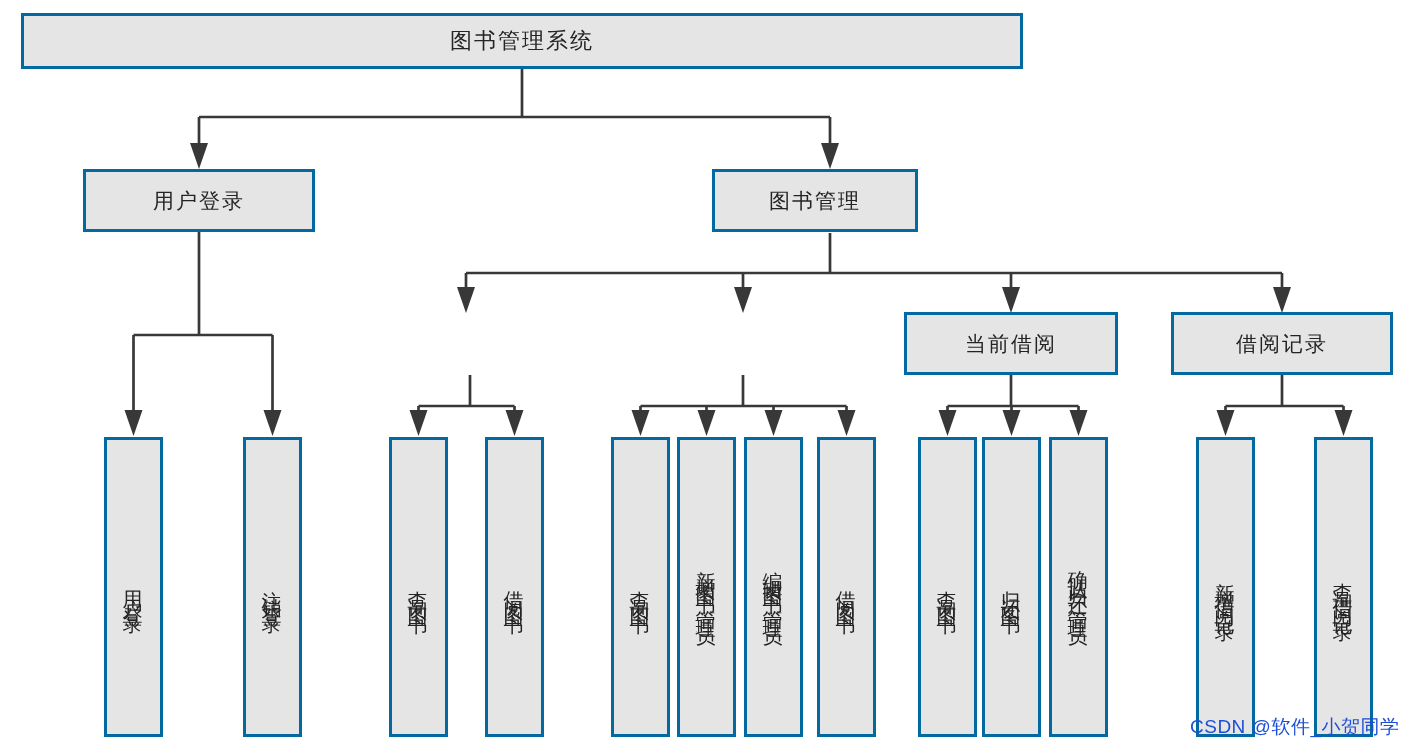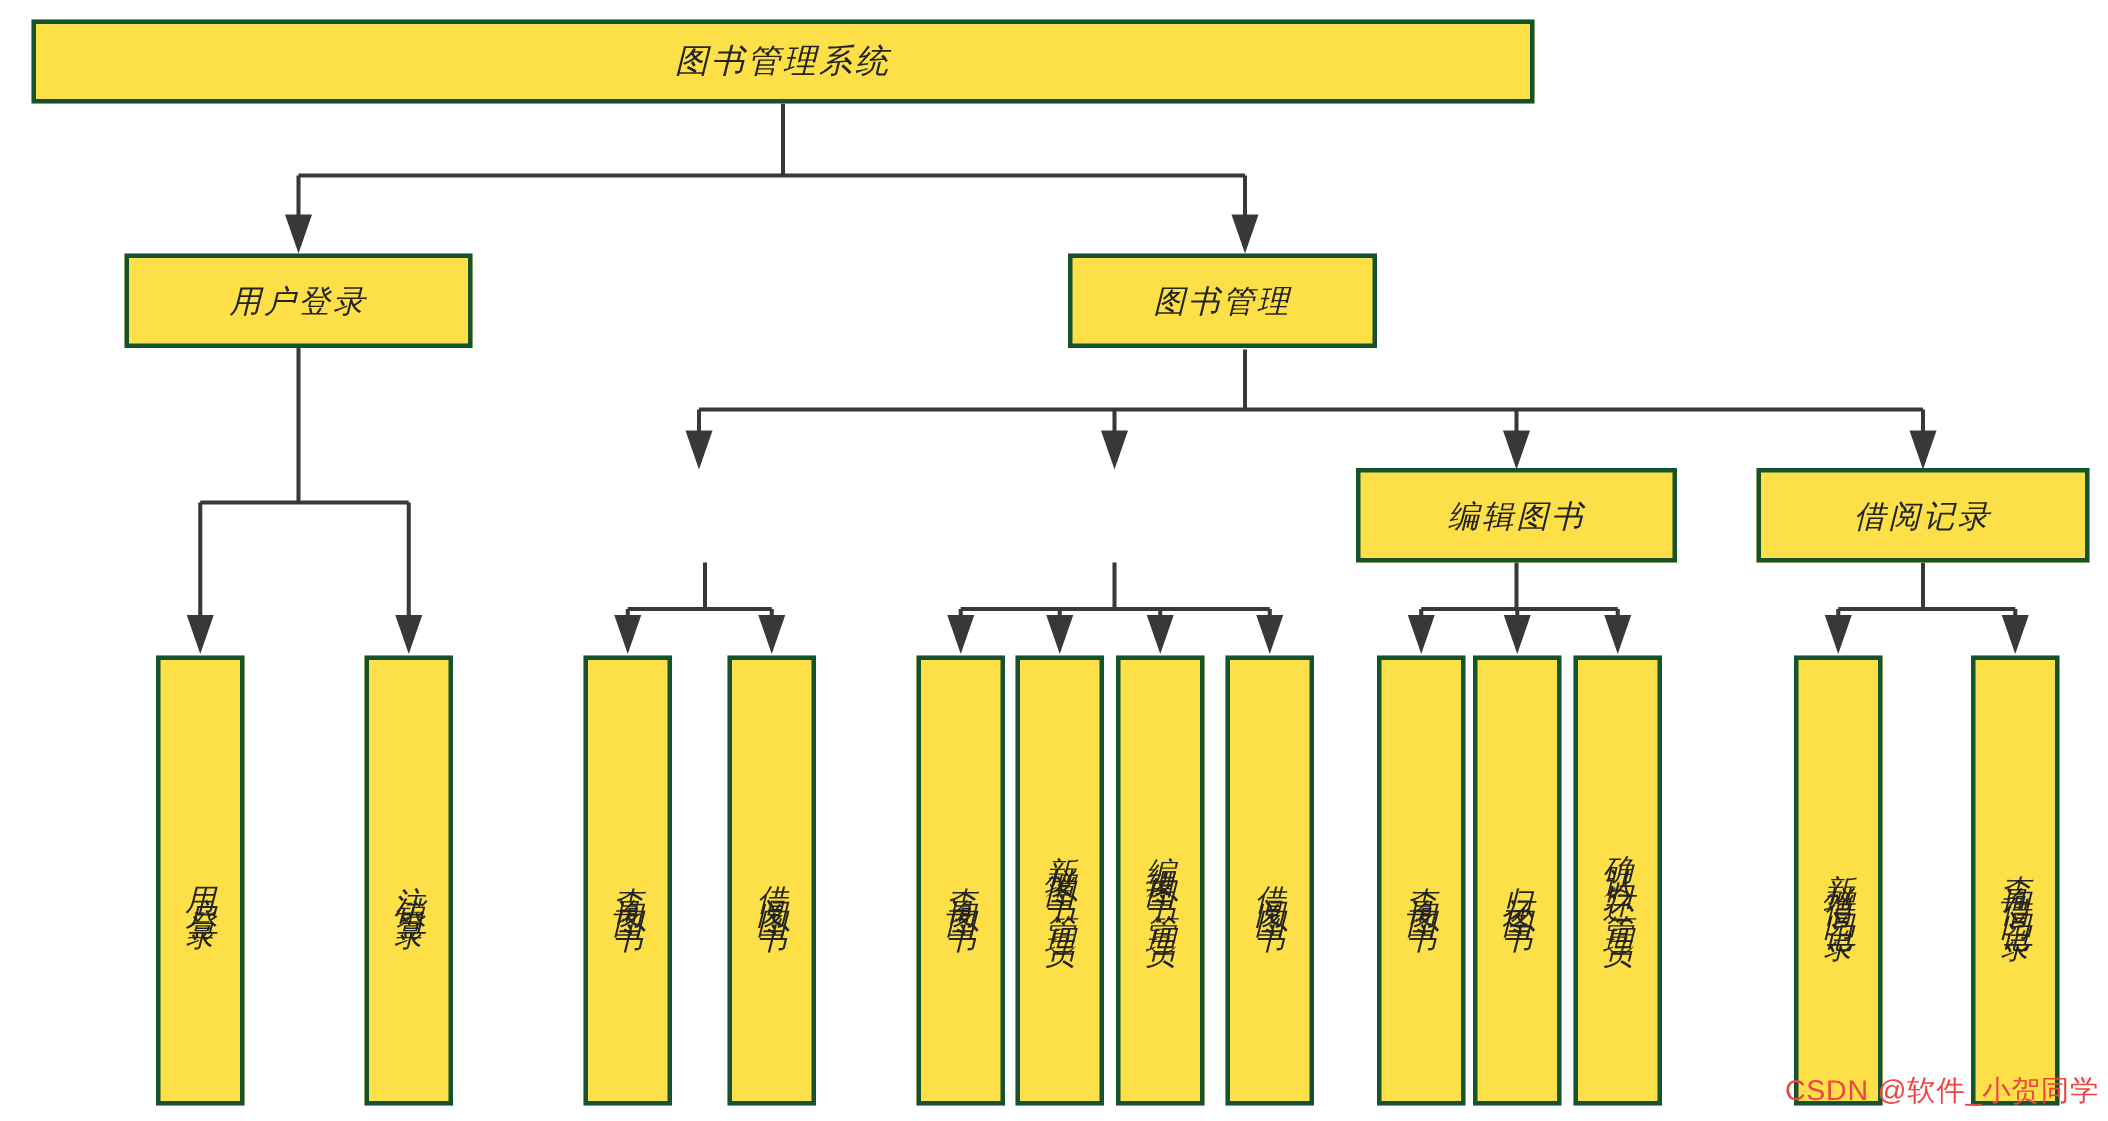--- a/index.html
+++ b/index.html
@@ -13,31 +13,30 @@
   }
   .connector-layer {
     position: absolute;
     left: 0; top: 0;
     width: 1405px; height: 747px;
     z-index: 1;
   }
   .node {
     position: absolute;
     box-sizing: border-box;
-    background: #fde047;
-    border: 3px solid #14532d;
+    background: #e5e5e5;
+    border: 3px solid #0369a1;
     display: flex;
     align-items: center;
     justify-content: center;
     color: #242424;
     font-size: 21px;
     letter-spacing: 2px;
     z-index: 2;
     white-space: nowrap;
-    font-style: italic;
   }
   .node.root  { left: 21px;  top: 13px;  width: 1002px; height: 56px; font-size: 22px; }
   .node.lvl2, .node.lvl3 { height: 63px; }
   .node.n-user-login       { left: 83px;   top: 169px; width: 232px; }
   .node.n-book-management  { left: 712px;  top: 169px; width: 206px; }
   .node.n-new-book-rec     { left: 363px;  top: 312px; width: 214px; }
   .node.n-book-borrowing   { left: 636px;  top: 312px; width: 214px; }
   .node.n-current-borrowing{ left: 904px;  top: 312px; width: 214px; }
   .node.n-borrowing-records{ left: 1171px; top: 312px; width: 222px; }
   .node.leaf {
@@ -66,21 +65,21 @@
   .leaf.l-cb-return      { left: 982px; }
   .leaf.l-cb-confirm     { left: 1049px; }
   .leaf.l-br-add         { left: 1196px; }
   .leaf.l-br-query       { left: 1314px; }
   .watermark {
     position: absolute;
     left: 1190px;
     top: 714px;
     z-index: 3;
     font-size: 19px;
-    color: #ef4444;
+    color: #1d4ed8;
     letter-spacing: 0.5px;
     white-space: nowrap;
   }
 </style>
 </head>
 <body>
 
 <div class="canvas">
 
   <svg class="connector-layer" width="1405" height="747" viewBox="0 0 1405 747" xmlns="http://www.w3.org/2000/svg">
@@ -154,21 +153,21 @@
       <polygon points="1216.5,410 1234.5,410 1225.5,436"></polygon>
       <polygon points="1334.5,410 1352.5,410 1343.5,436"></polygon>
     </g>
   </svg>
 
   <div class="node root">图书管理系统</div>
 
   <div class="node lvl2 n-user-login">用户登录</div>
   <div class="node lvl2 n-book-management">图书管理</div>
 
-  <div class="node lvl3 n-current-borrowing">编辑图书</div>
+  <div class="node lvl3 n-current-borrowing">当前借阅</div>
   <div class="node lvl3 n-borrowing-records">借阅记录</div>
 
   <div class="node leaf l-ul-login">
     <span class="leaf-label">用户登录</span>
   </div>
   <div class="node leaf l-ul-logout">
     <span class="leaf-label">注销登录</span>
   </div>
 
   <div class="node leaf l-nr-query">

